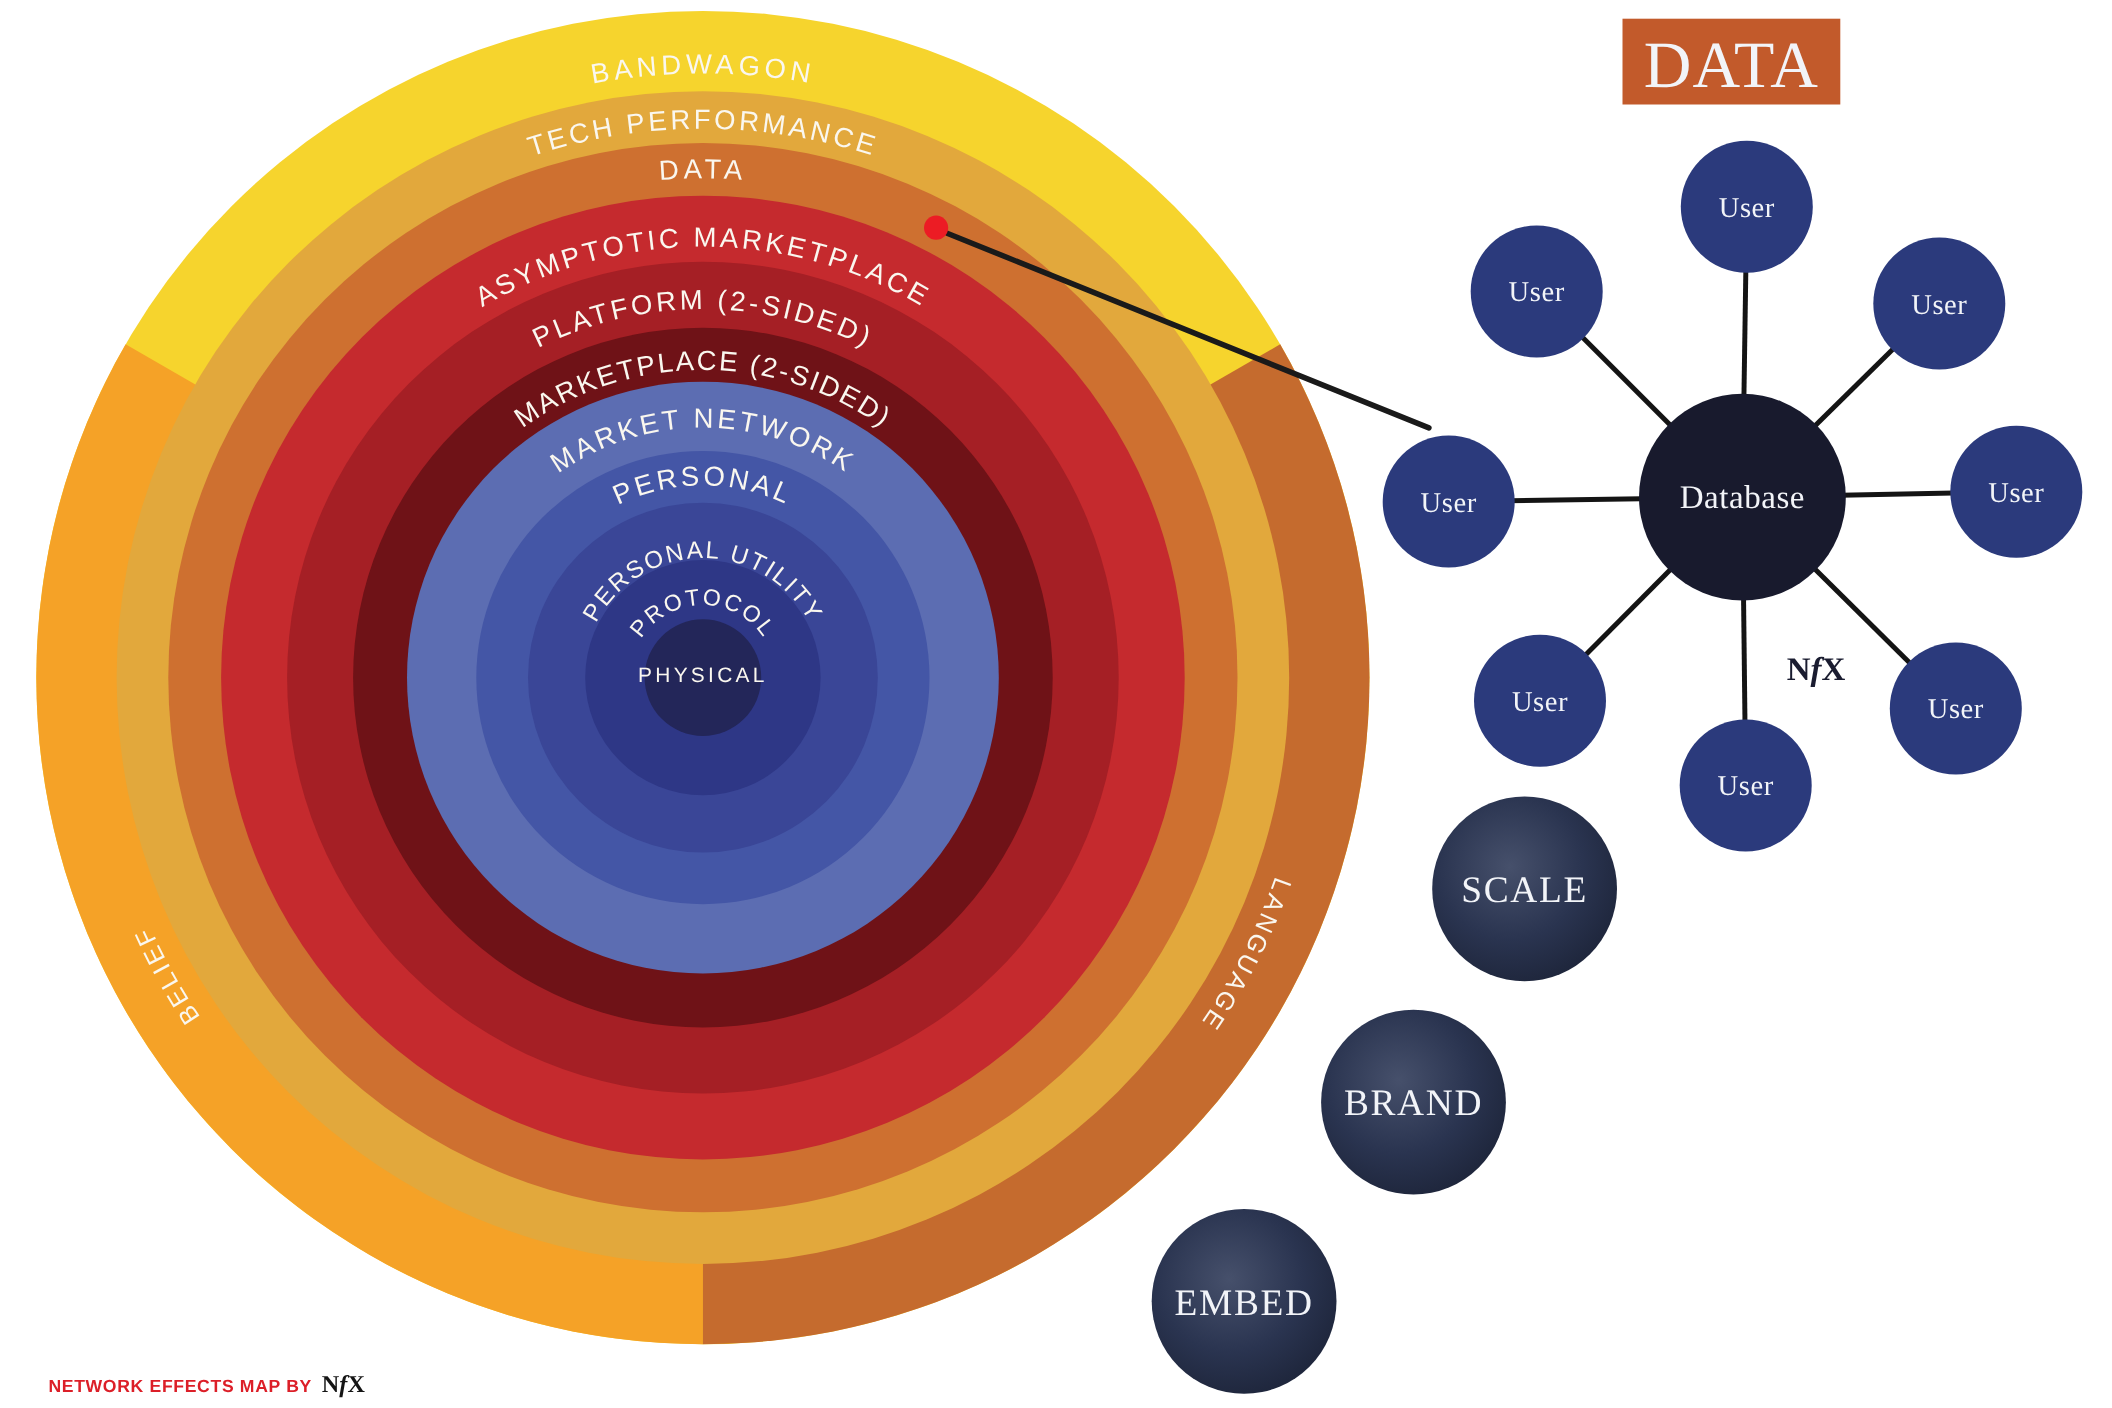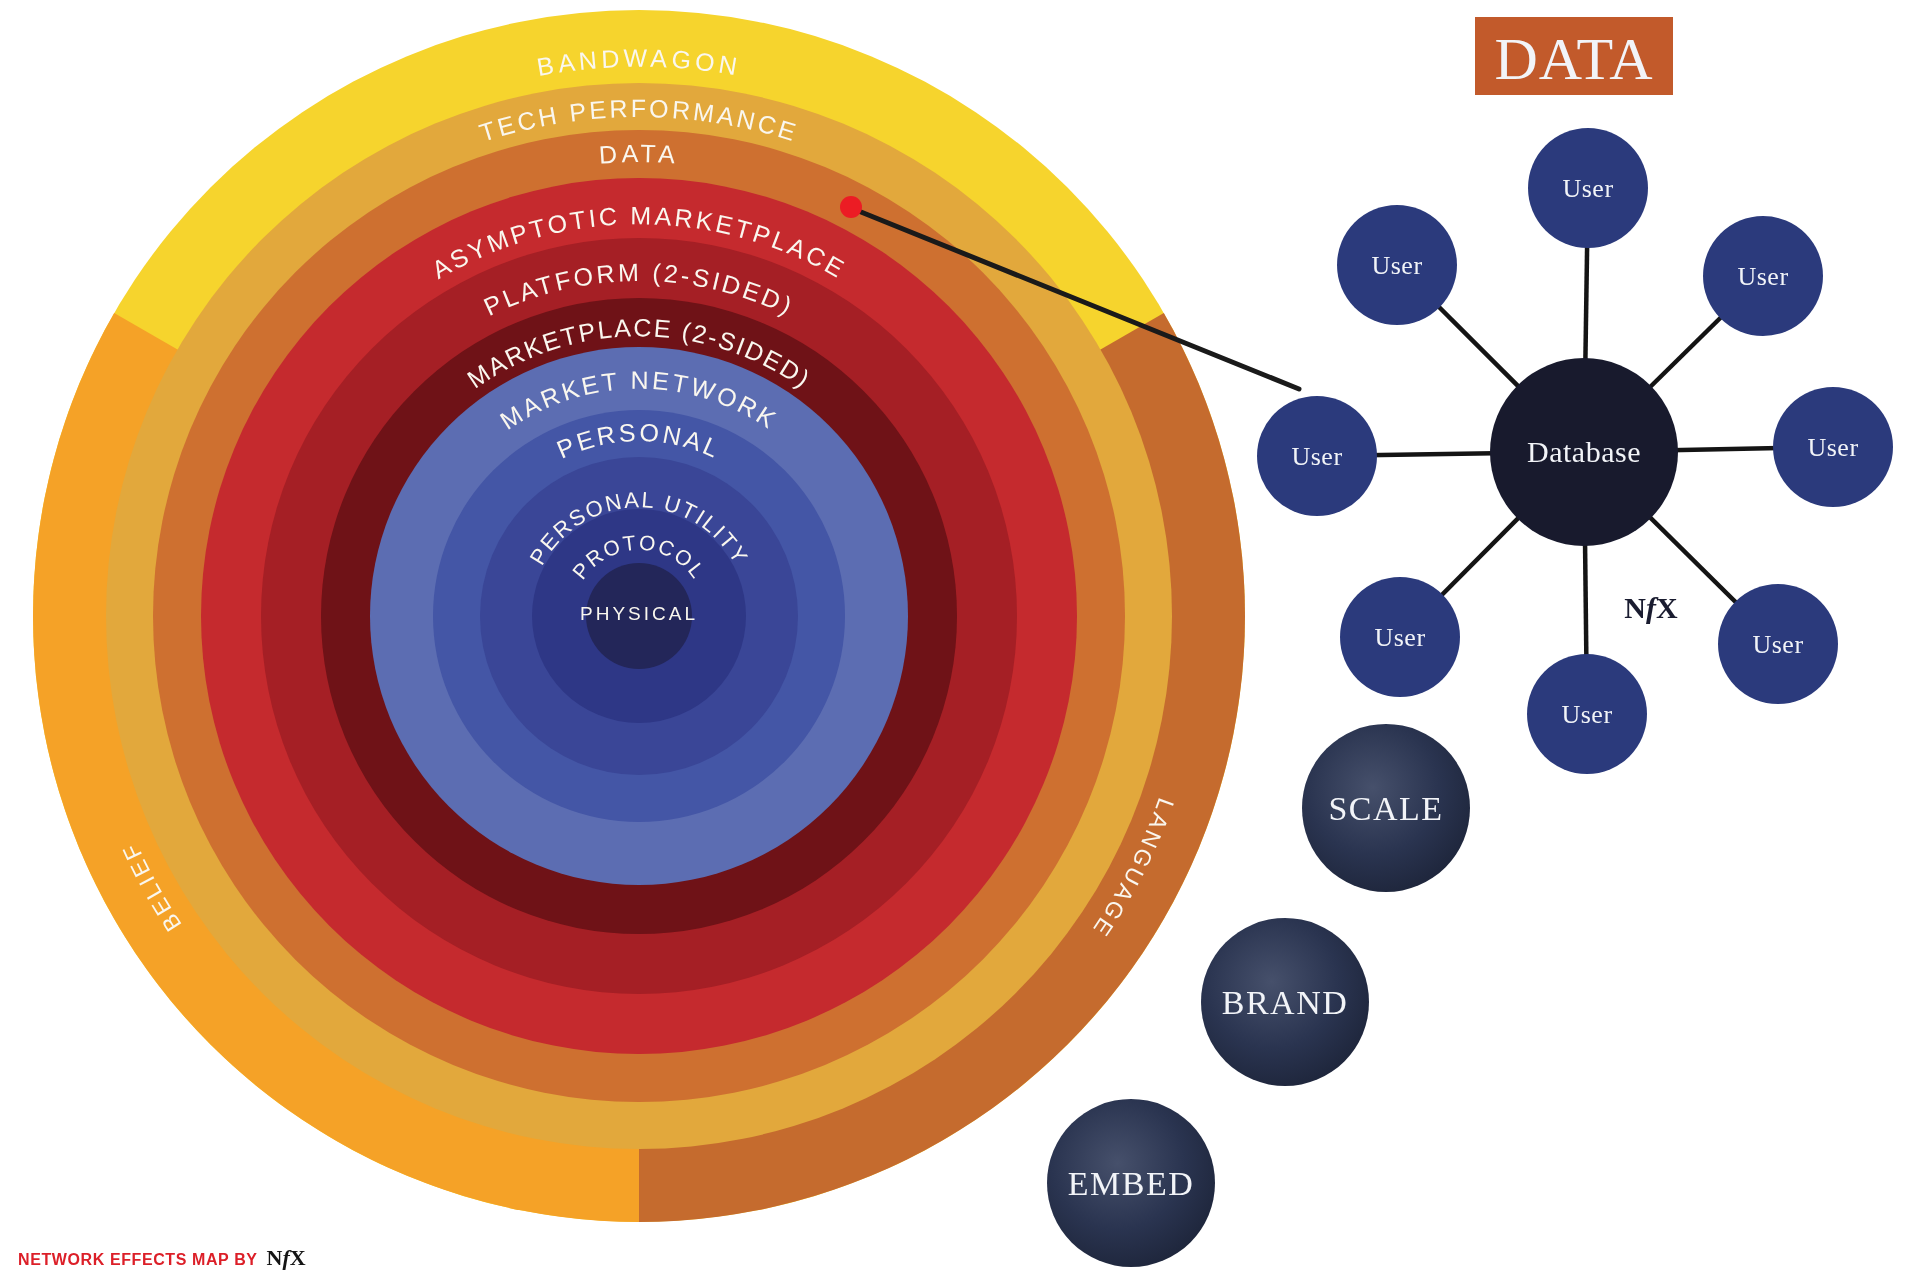--- a/index.html
+++ b/index.html
@@ -2,21 +2,21 @@
 <html><head>
 <meta charset="utf-8">
 <style>
   html,body{margin:0;padding:0;background:#ffffff;}
   #canvas{position:relative;width:1920px;height:1280px;background:#ffffff;overflow:hidden;
           font-family:"Liberation Sans",sans-serif;}
   svg{position:absolute;left:0;top:0;}
   .ring-label{font-family:"Liberation Sans",sans-serif;fill:#FAF7EF;font-weight:500;}
   .serif-label{font-family:"Liberation Serif",serif;fill:#F2F4F8;}
   .hub-brand{font-family:"Liberation Serif",serif;font-weight:700;fill:#1A1C30;}
-  .footer{position:absolute;left:18px;top:1245px;display:flex;align-items:baseline;gap:9px;
+  .footer{position:absolute;left:44px;top:1245px;display:flex;align-items:baseline;gap:9px;
           font-weight:700;font-size:16px;letter-spacing:0.6px;color:#DC1F28;}
   .footer-brand{font-family:"Liberation Serif",serif;font-size:22px;font-weight:700;
                 color:#141414;letter-spacing:0;}
   .footer-brand i{font-weight:700;}
 </style>
 </head>
 <body>
 
 <div id="canvas">
   <svg id="map-svg" width="1920" height="1280" viewBox="0 0 1920 1280" xmlns="http://www.w3.org/2000/svg" xmlns:xlink="http://www.w3.org/1999/xlink">

